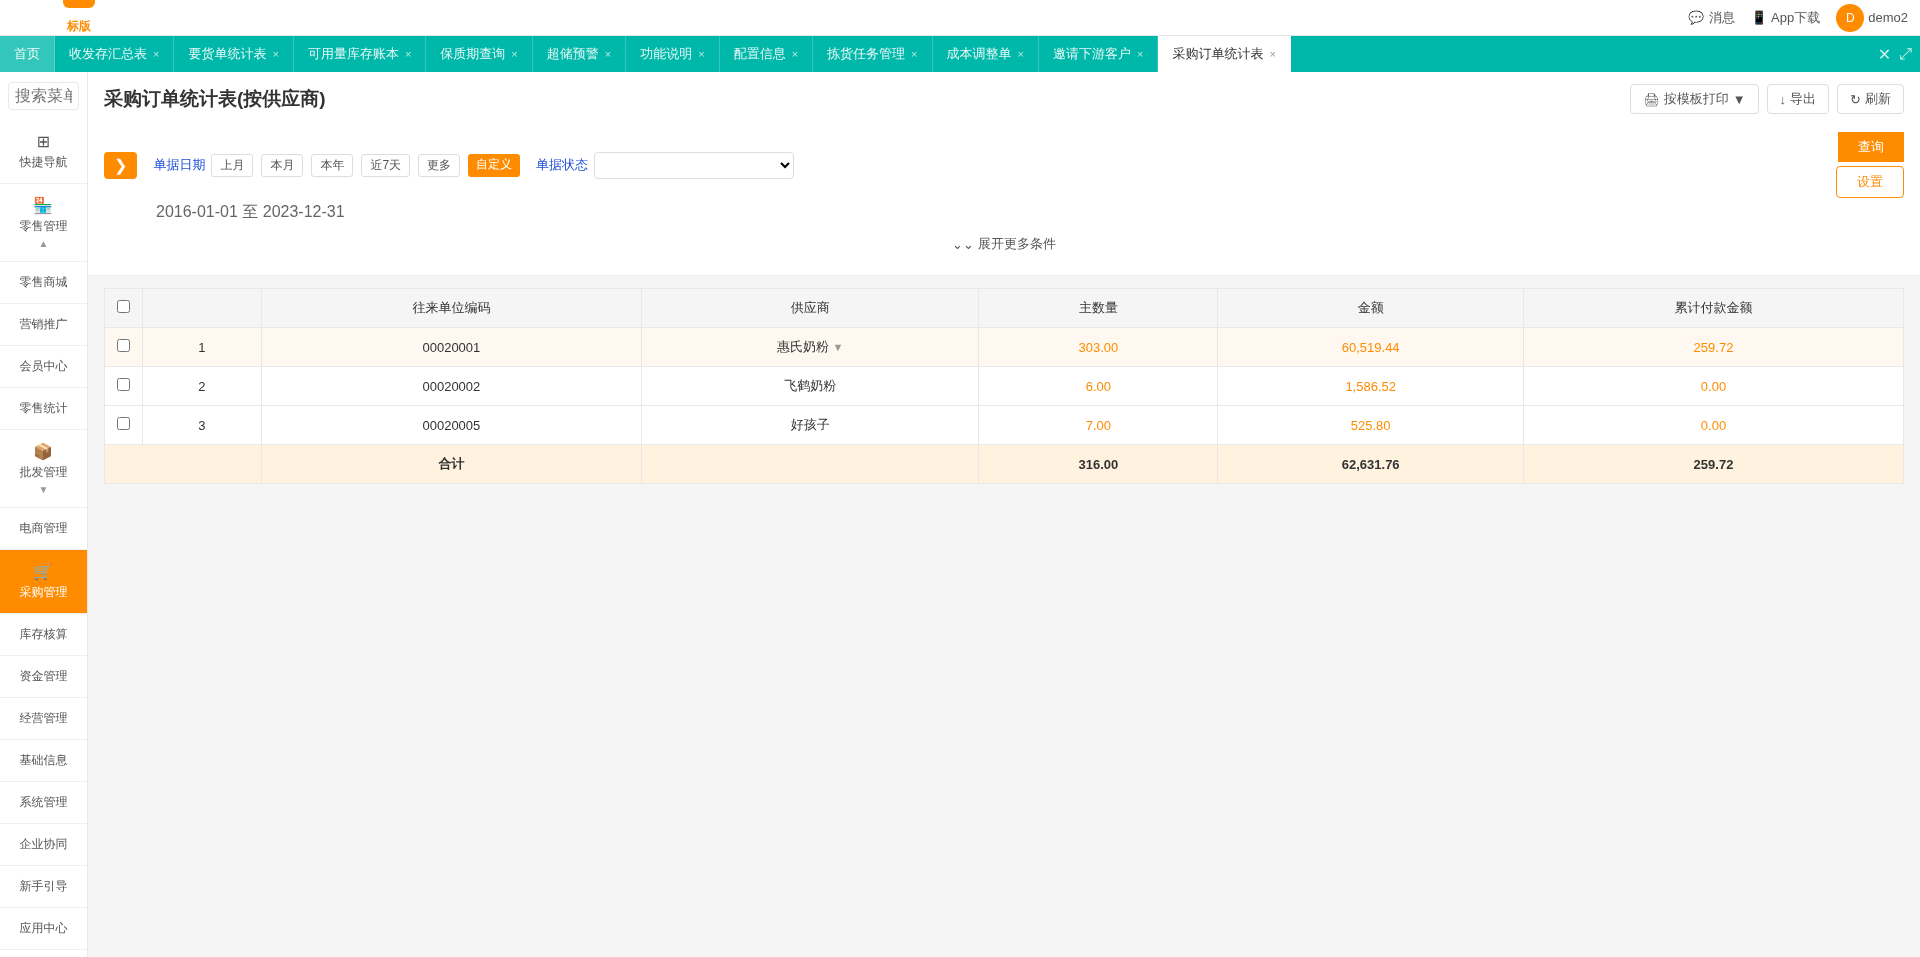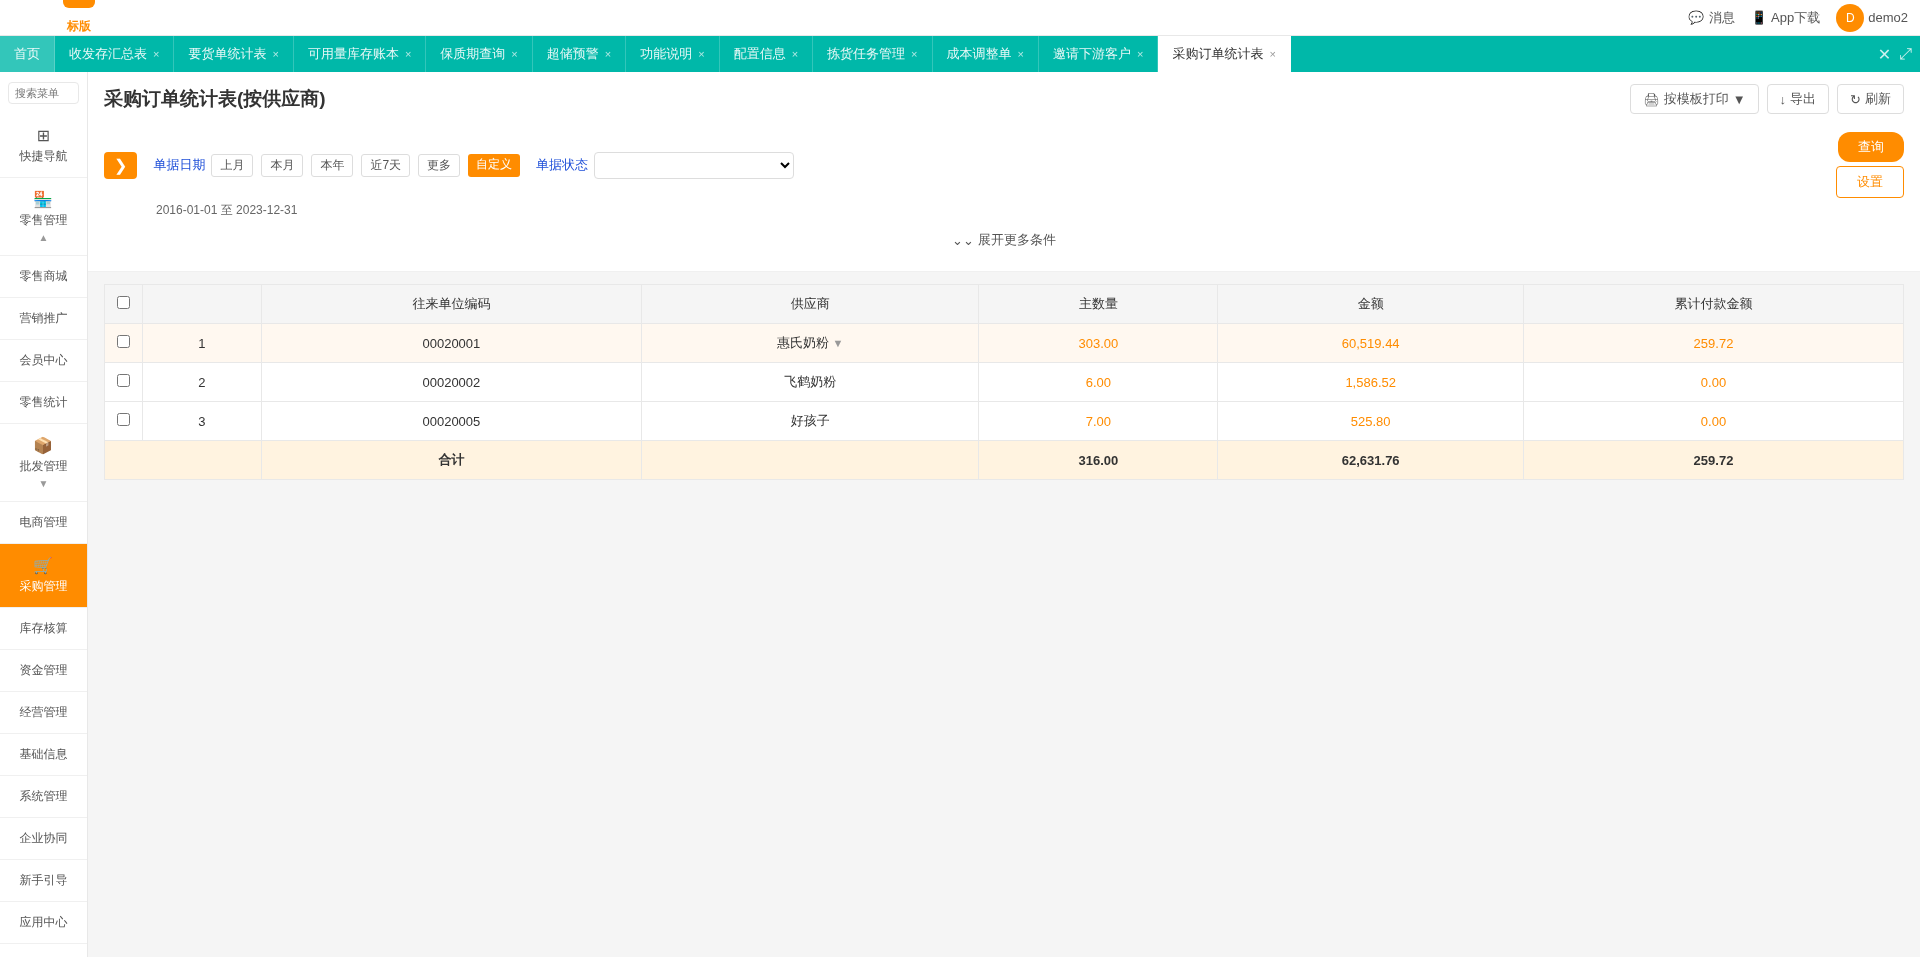--- a/index.html
+++ b/index.html
@@ -29,21 +29,21 @@
 
     
     .main-layout { display: flex; flex: 1; overflow: hidden; }
 
     
     .sidebar { width: 88px; background: #fff; border-right: 1px solid #e8e8e8; display: flex; flex-direction: column; overflow-y: auto; }
     .sidebar-item { display: flex; flex-direction: column; align-items: center; justify-content: center; padding: 12px 4px; cursor: pointer; color: #555; font-size: 12px; gap: 3px; border-bottom: 1px solid #f0f0f0; text-align: center; }
     .sidebar-item.active { background: #ff8c00; color: #fff; }
     .sidebar-icon { font-size: 16px; }
     .sidebar-item-search { padding: 10px 8px; }
-    .sidebar-item-search input { width: 100%; border: 1px solid #e8e8e8; border-radius: 4px; padding: 4px 6px; font-size: 11px; outline: none; }
+    .sidebar-item-search input { width: 100%; border: 1px solid #e8e8e8; border-radius: 4px; padding: 4px 6px; font-size: 16px; outline: none; }
 
     
     .content { flex: 1; display: flex; flex-direction: column; overflow: hidden; background: #f5f5f5; }
 
     
     .page-header { background: #fff; padding: 12px 16px 8px; display: flex; align-items: center; justify-content: space-between; }
     .page-title { font-size: 19px; font-weight: bold; color: #333; }
     .page-actions { display: flex; align-items: center; gap: 8px; }
     .btn-print { display: flex; align-items: center; gap: 4px; padding: 5px 12px; border: 1px solid #ddd; border-radius: 4px; background: #fff; cursor: pointer; font-size: 13px; color: #555; }
     .btn-export { display: flex; align-items: center; gap: 4px; padding: 5px 12px; border: 1px solid #ddd; border-radius: 4px; background: #fff; cursor: pointer; font-size: 13px; color: #555; }
@@ -54,21 +54,21 @@
     .filter-row { display: flex; align-items: center; gap: 16px; flex-wrap: wrap; }
     .filter-group { display: flex; align-items: center; gap: 6px; }
     .filter-label { color: #1d4ed8; font-size: 13px; white-space: nowrap; }
     .date-quick-btns { display: flex; gap: 8px; }
     .date-quick-btn { padding: 2px 8px; border: 1px solid #ddd; border-radius: 3px; background: #fff; cursor: pointer; font-size: 12px; color: #555; }
     .date-range-tag { background: #ff8c00; color: #fff; padding: 2px 8px; border-radius: 3px; font-size: 12px; }
     .filter-input { border: 1px solid #ddd; border-radius: 4px; padding: 4px 8px; font-size: 13px; outline: none; min-width: 160px; }
     .filter-select { border: 1px solid #ddd; border-radius: 4px; padding: 4px 8px; font-size: 13px; outline: none; min-width: 200px; background: #fff; }
     .expand-more { display: flex; align-items: center; gap: 4px; color: #555; cursor: pointer; font-size: 13px; padding: 4px 12px; }
     .expand-more-row { display: flex; justify-content: center; padding: 8px 0; }
-    .btn-query { background: #ff8c00; color: #fff; border: none; border-radius: 12px; padding: 6px 20px; cursor: pointer; font-size: 13px; }
+    .btn-query { background: #ff8c00; color: #fff; border: none; border-radius: 0; padding: 6px 20px; cursor: pointer; font-size: 13px; }
     .btn-settings { border: 1px solid #ff8c00; color: #ff8c00; background: #fff; border-radius: 4px; padding: 6px 20px; cursor: pointer; font-size: 13px; }
 
     
     .table-container { flex: 1; overflow: auto; padding: 0 16px 16px; background: #f5f5f5; }
     .data-table { width: 100%; border-collapse: collapse; background: #fff; margin-top: 12px; }
     .data-table th { background: #f5f5f5; padding: 10px 12px; text-align: center; font-weight: normal; color: #333; font-size: 13px; border: 1px solid #e8e8e8; white-space: nowrap; }
     .data-table td { padding: 10px 12px; text-align: center; border: 1px solid #e8e8e8; font-size: 13px; color: #333; }
     .data-table tr.row-highlight { background: #fff8f0; }
     .data-table td.link { color: #ff8c00; cursor: pointer; }
     .data-table .summary-row td { background: #fff3e0; font-weight: bold; }
@@ -275,21 +275,21 @@
           <span class="filter-label">单据状态</span>
           <select class="filter-select">
             <option></option>
           </select>
         </div>
         <div style="display:flex;flex-direction:column;gap:4px;align-items:flex-end;">
           <button class="btn-query">查询</button>
           <button class="btn-settings">设置</button>
         </div>
       </div>
-      <div style="font-size:12px;color:#666;padding-left:52px;margin-top:4px;">
+      <div style="font-size:16px;color:#666;padding-left:52px;margin-top:4px;">
         <span>2016-01-01</span>
         <span> 至 </span>
         <span>2023-12-31</span>
       </div>
       <div class="expand-more-row">
         <div class="expand-more">
           <span>⌄⌄</span>
           <span>展开更多条件</span>
         </div>
       </div>

